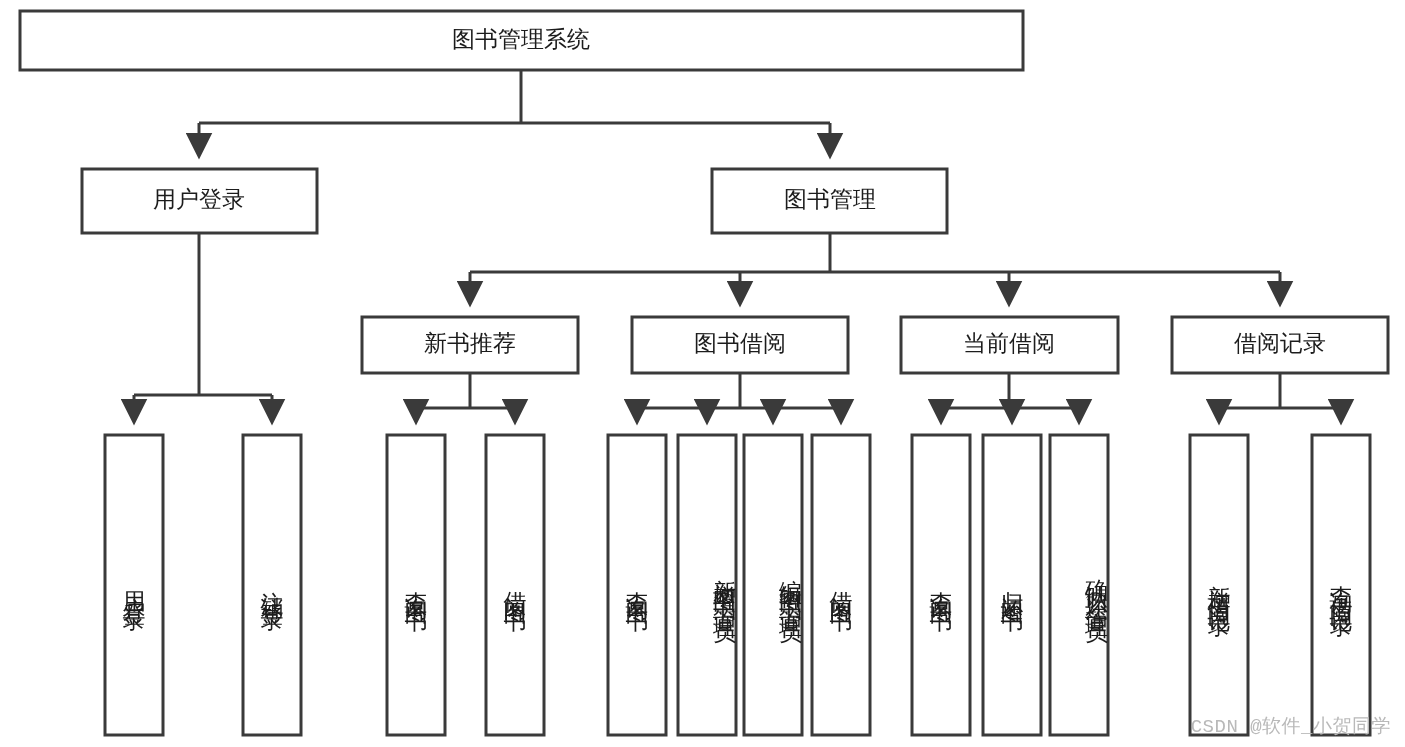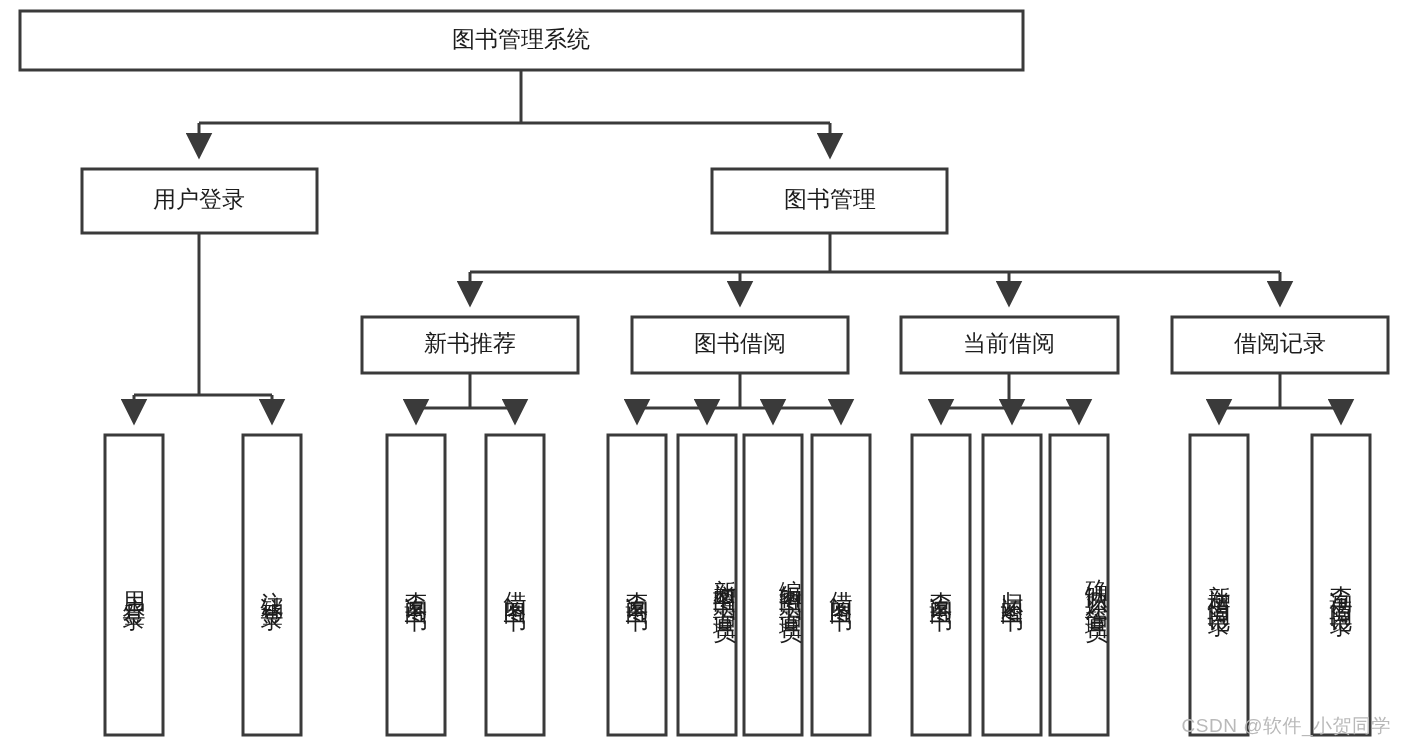--- a/index.html
+++ b/index.html
@@ -60,21 +60,21 @@
     display: flex;
     align-items: center;
     justify-content: center;
     white-space: nowrap;
     pointer-events: none;
   }
   .watermark {
     position: absolute;
     right: 14px;
     bottom: 8px;
-    font-family: Liberation Sans, sans-serif;
+    font-family: Liberation Mono, monospace;
     font-size: 19px;
     color: #b9b9b9;
     white-space: nowrap;
     letter-spacing: 0.5px;
   }
 </style>
 </head>
 <body>
 
 <div id="diagram-root">

